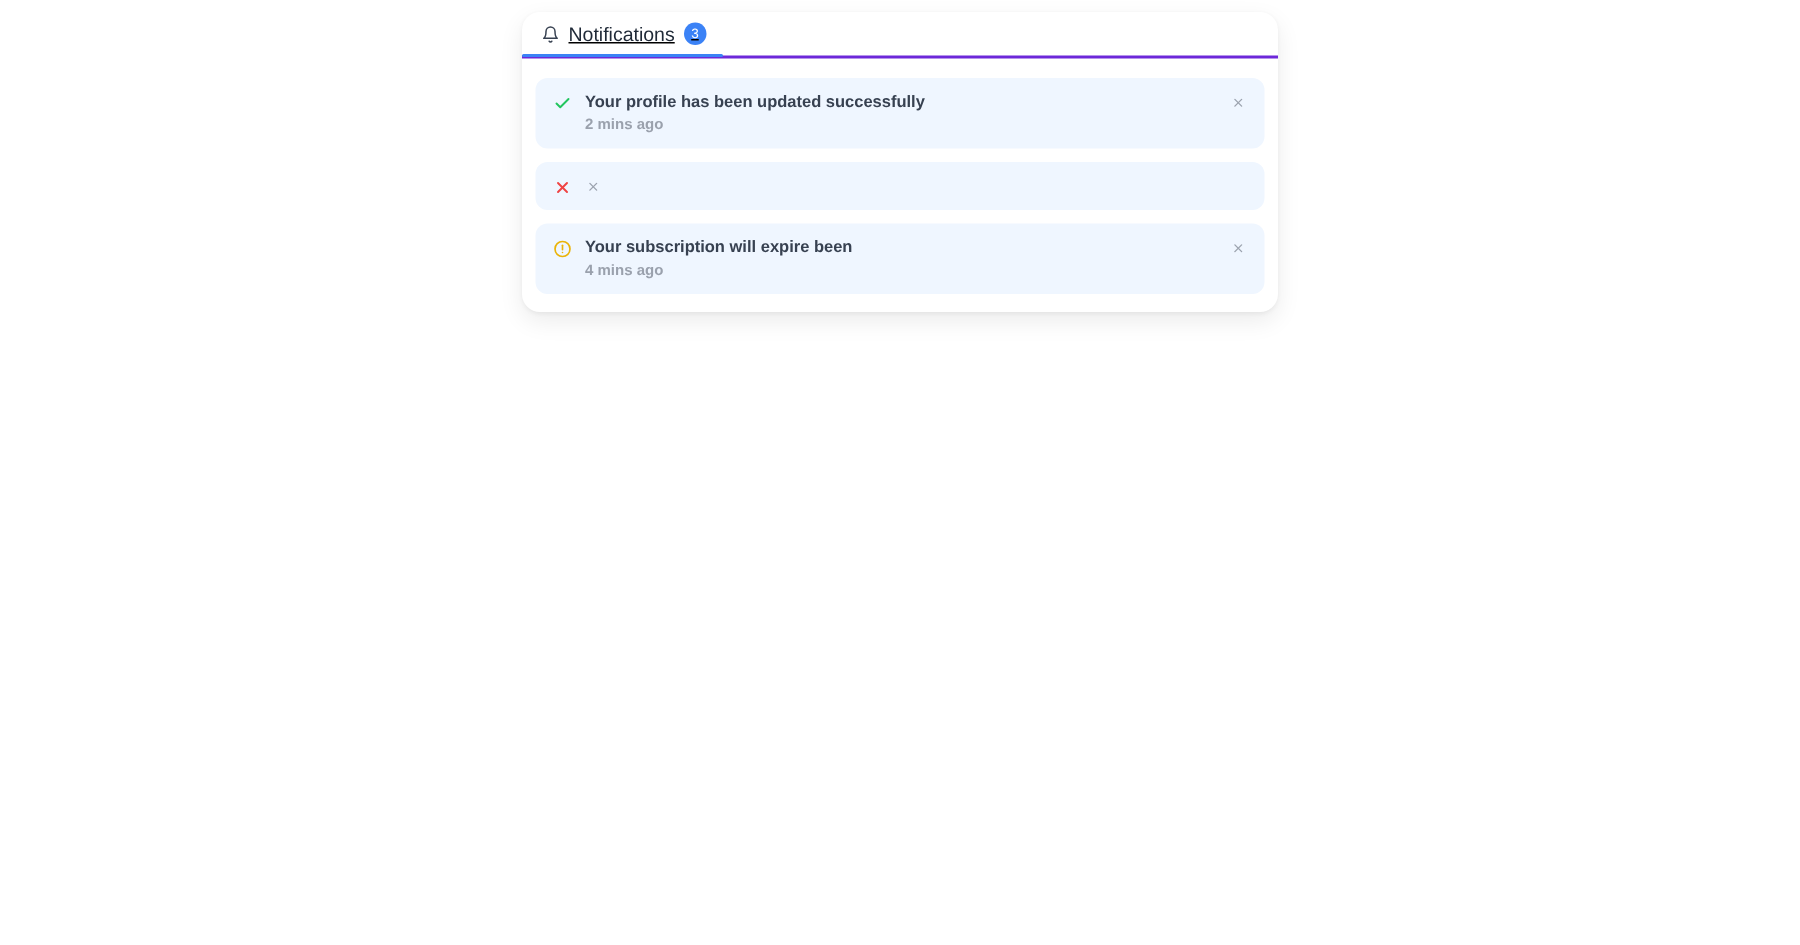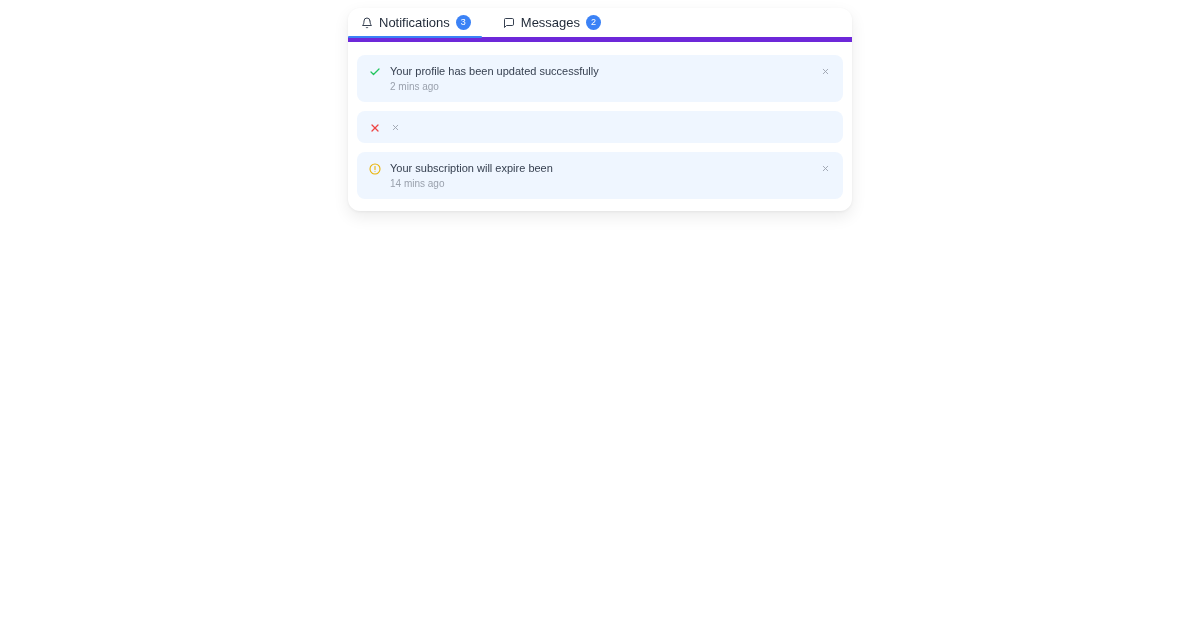--- a/index.html
+++ b/index.html
@@ -12,21 +12,22 @@
   .card {
     width: 504px;
     margin: 8px auto 0;
     background: #ffffff;
     border-radius: 12px;
     box-shadow: 0 1px 3px rgba(0,0,0,0.05), 0 6px 16px rgba(0,0,0,0.08);
   }
   .tabs {
     display: flex;
     align-items: flex-end;
-    border-bottom: 5px solid #6d28d9;
+    border-bottom: 2px solid #6d28d9;
+    text-decoration: underline;
   }
   .tab {
     position: relative;
     display: flex;
     align-items: center;
     gap: 6px;
     padding: 7px 11px 7px 13px;
     font-size: 13px;
     color: #1f2937;
     cursor: pointer;
@@ -60,21 +61,21 @@
   }
   .item {
     background: #eff6ff;
     border-radius: 8px;
     padding: 10px 12px 9px;
     display: flex;
     align-items: flex-start;
     gap: 9px;
   }
   .item-icon { width: 12px; height: 12px; display: block; margin-top: 1px; flex: none; }
-  .item-body { flex: 1 1 auto; min-width: 0; }
+  .item-body { flex: 1 1 auto; min-width: 0; font-weight: bold; }
   .item-title { font-size: 11px; color: #374151; line-height: 13px; }
   .item-time { font-size: 10px; color: #9aa1ad; line-height: 12px; margin-top: 3px; }
   .close-btn {
     background: none; border: none; cursor: pointer;
     padding: 1px; margin-top: 1px; flex: none; line-height: 0;
   }
   .close-btn svg { width: 9px; height: 9px; display: block; }
 </style>
 </head>
 <body>
@@ -82,27 +83,20 @@
 <div class="card">
 
   <div class="tabs">
     <div class="tab active">
       <svg class="tab-icon" viewBox="0 0 24 24" fill="none" stroke="currentColor" stroke-width="2" stroke-linecap="round" stroke-linejoin="round">
           <path d="M18 8a6 6 0 0 0-12 0c0 7-3 9-3 9h18s-3-2-3-9"></path>
           <path d="M13.73 21a2 2 0 0 1-3.46 0"></path>
         </svg>
       <span>Notifications</span>
       <span class="badge">3</span>
-    </div>
-    <div class="tab">
-      <svg class="tab-icon" viewBox="0 0 24 24" fill="none" stroke="currentColor" stroke-width="2" stroke-linecap="round" stroke-linejoin="round">
-          <path d="M21 15a2 2 0 0 1-2 2H7l-4 4V5a2 2 0 0 1 2-2h14a2 2 0 0 1 2 2z"></path>
-        </svg>
-      <span>Messages</span>
-      <span class="badge">2</span>
     </div>
   </div>
 
   <div class="list">
 
     <div class="item">
       <svg class="item-icon" viewBox="0 0 24 24" fill="none" stroke="#22c55e" stroke-width="2.6" stroke-linecap="round" stroke-linejoin="round">
           <polyline points="20 6 9 17 4 12"></polyline>
         </svg>
       <div class="item-body">
@@ -131,21 +125,21 @@
     </div>
 
     <div class="item">
       <svg class="item-icon" viewBox="0 0 24 24" fill="none" stroke="#eab308" stroke-width="2.2" stroke-linecap="round">
           <circle cx="12" cy="12" r="10"></circle>
           <line x1="12" y1="7" x2="12" y2="13"></line>
           <line x1="12" y1="16.6" x2="12.01" y2="16.6"></line>
         </svg>
       <div class="item-body">
         <div class="item-title">Your subscription will expire been</div>
-        <div class="item-time">14 mins ago</div>
+        <div class="item-time">4 mins ago</div>
       </div>
       <button class="close-btn">
         <svg viewBox="0 0 24 24" fill="none" stroke="#9ca3af" stroke-width="2.4" stroke-linecap="round">
             <line x1="18" y1="6" x2="6" y2="18"></line>
             <line x1="6" y1="6" x2="18" y2="18"></line>
           </svg>
       </button>
     </div>
 
   </div>

